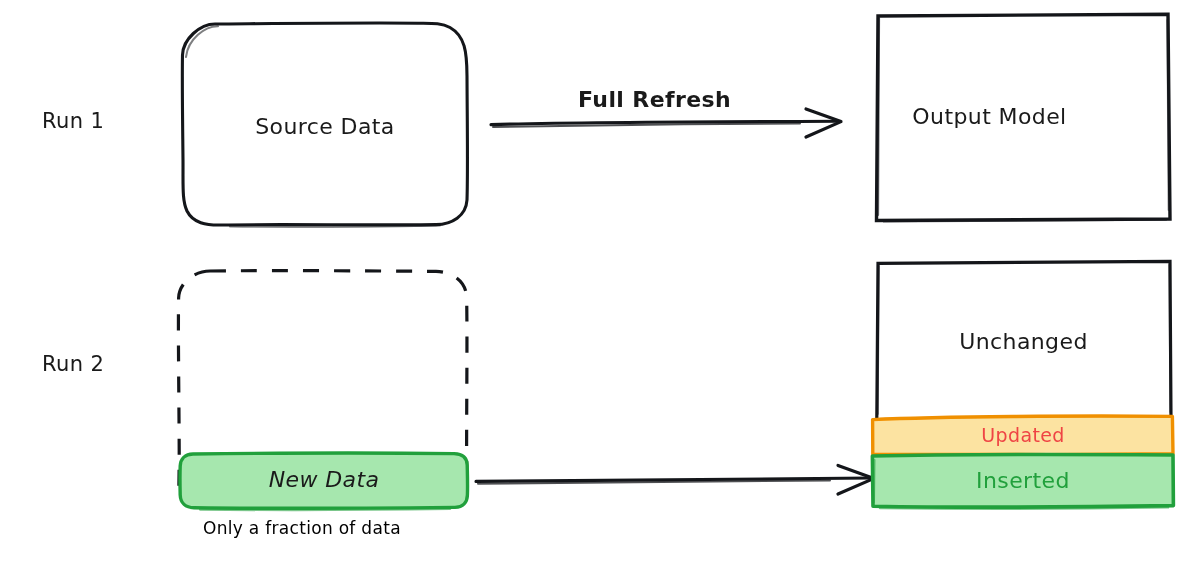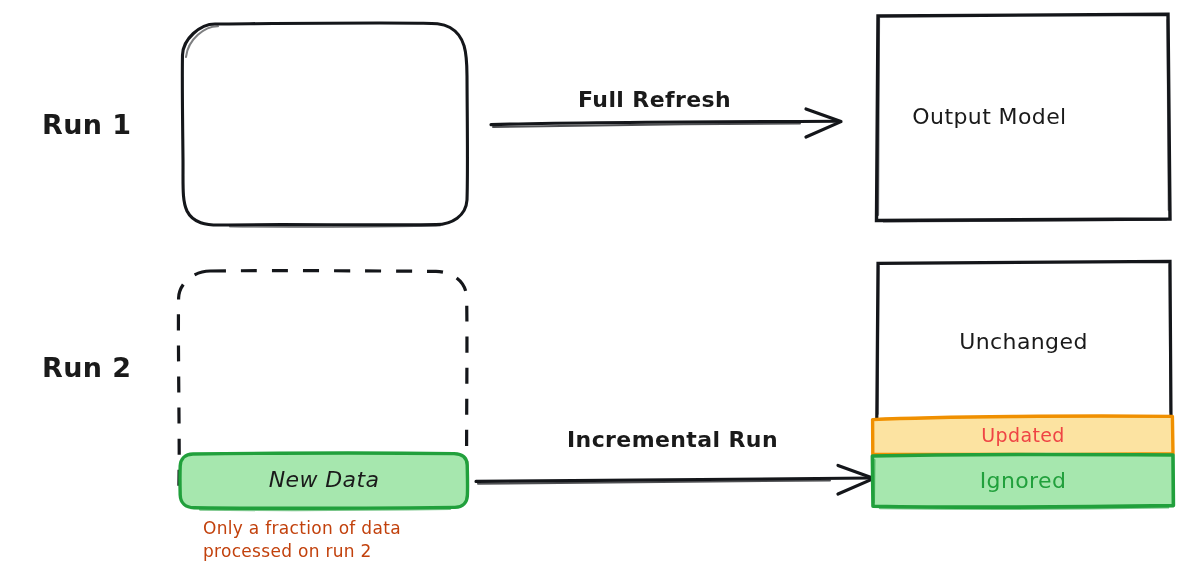--- a/index.html
+++ b/index.html
@@ -26,40 +26,40 @@
     height: 577px;
   }
   .lbl {
     position: absolute;
     font-family: "DejaVu Sans", sans-serif;
     color: #1a1a1a;
     white-space: nowrap;
     letter-spacing: 0.4px;
   }
   .row-label {
-    font-size: 27px;
-    font-weight: 700;
+    font-size: 21px;
+    font-weight: 400;
   }
   .box-label {
     font-size: 22px;
     font-weight: 400;
     text-align: center;
   }
   .arrow-label {
     font-size: 22px;
     font-weight: 700;
   }
   .band-label {
     font-size: 19px;
     font-weight: 400;
     text-align: center;
   }
   .caption {
     font-size: 17px;
-    color: #c2410c;
+    color: #000000;
     line-height: 23px;
     letter-spacing: 0.3px;
   }
   .italicish {
     font-style: italic;
   }
   .c-updated { color: #ef4444; }
   .c-inserted { color: #21a03c; }
 </style>
 </head>
@@ -152,34 +152,33 @@
       <path d="M 880 508 C 960 509 1090 508.6 1168 507.4" fill="none" stroke="#21a03c" stroke-width="2.4" stroke-linecap="round" opacity="0.6"></path>
       <path d="M 874.6 460 L 874 502" fill="none" stroke="#21a03c" stroke-width="2" stroke-linecap="round" opacity="0.5"></path>
     </g>
 
   </svg>
 
   <div class="lbl row-label" style="left:42px; top:109px;">Run 1</div>
 
   <div class="lbl row-label" style="left:42px; top:352px;">Run 2</div>
 
+  <div class="lbl box-label" style="left:182px; top:114px; width:286px;">Source Data</div>
 
   <div class="lbl box-label" style="left:843px; top:104px; width:293px;">Output Model</div>
 
 
   <div class="lbl box-label italicish" style="left:180px; top:467px; width:288px;text-align:center;">New Data</div>
 
   <div class="lbl box-label" style="left:877px; top:329px; width:293px;">Unchanged</div>
 
   <div class="lbl band-label c-updated" style="left:873px; top:424px; width:300px;">Updated</div>
 
-  <div class="lbl band-label c-inserted" style="left:873px; top:468px; width:300px; font-size:22px;">Ignored</div>
+  <div class="lbl band-label c-inserted" style="left:873px; top:468px; width:300px; font-size:22px;">Inserted</div>
 
   <div class="lbl arrow-label" style="left:578px; top:87px;">Full Refresh</div>
 
-  <div class="lbl arrow-label" style="left:567px; top:427px;">Incremental Run</div>
 
   <div class="lbl caption" style="left:203px; top:517px;">
     <div>Only a fraction of data</div>
-    <div>processed on run 2</div>
   </div>
 
 </div>
 
 </body></html>

